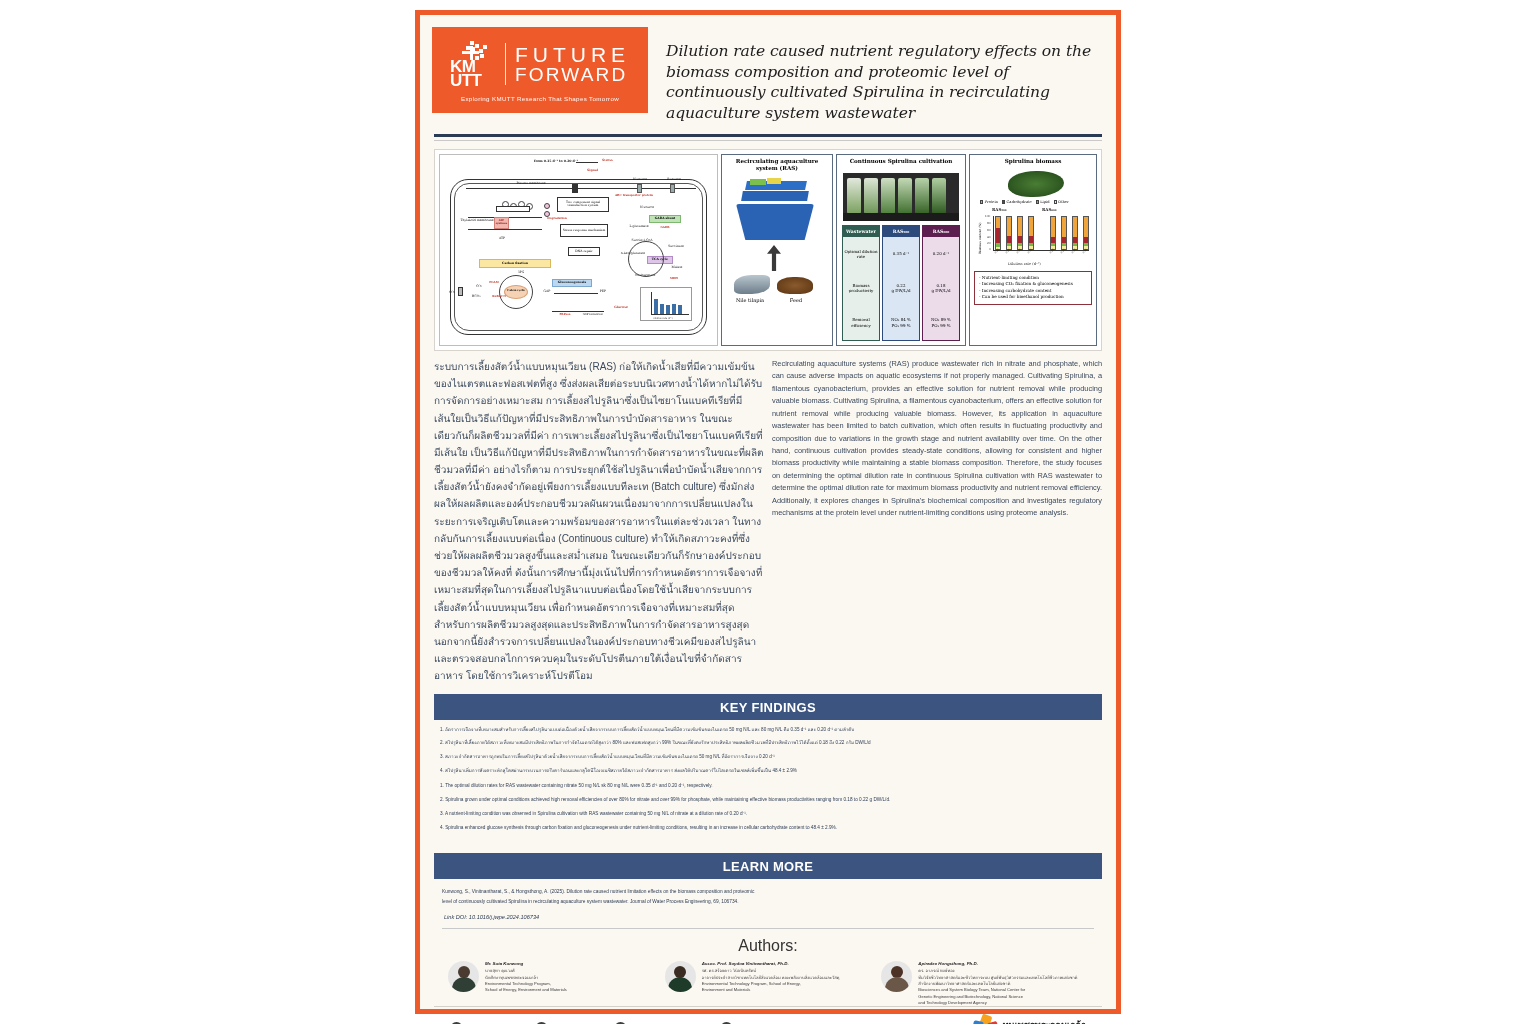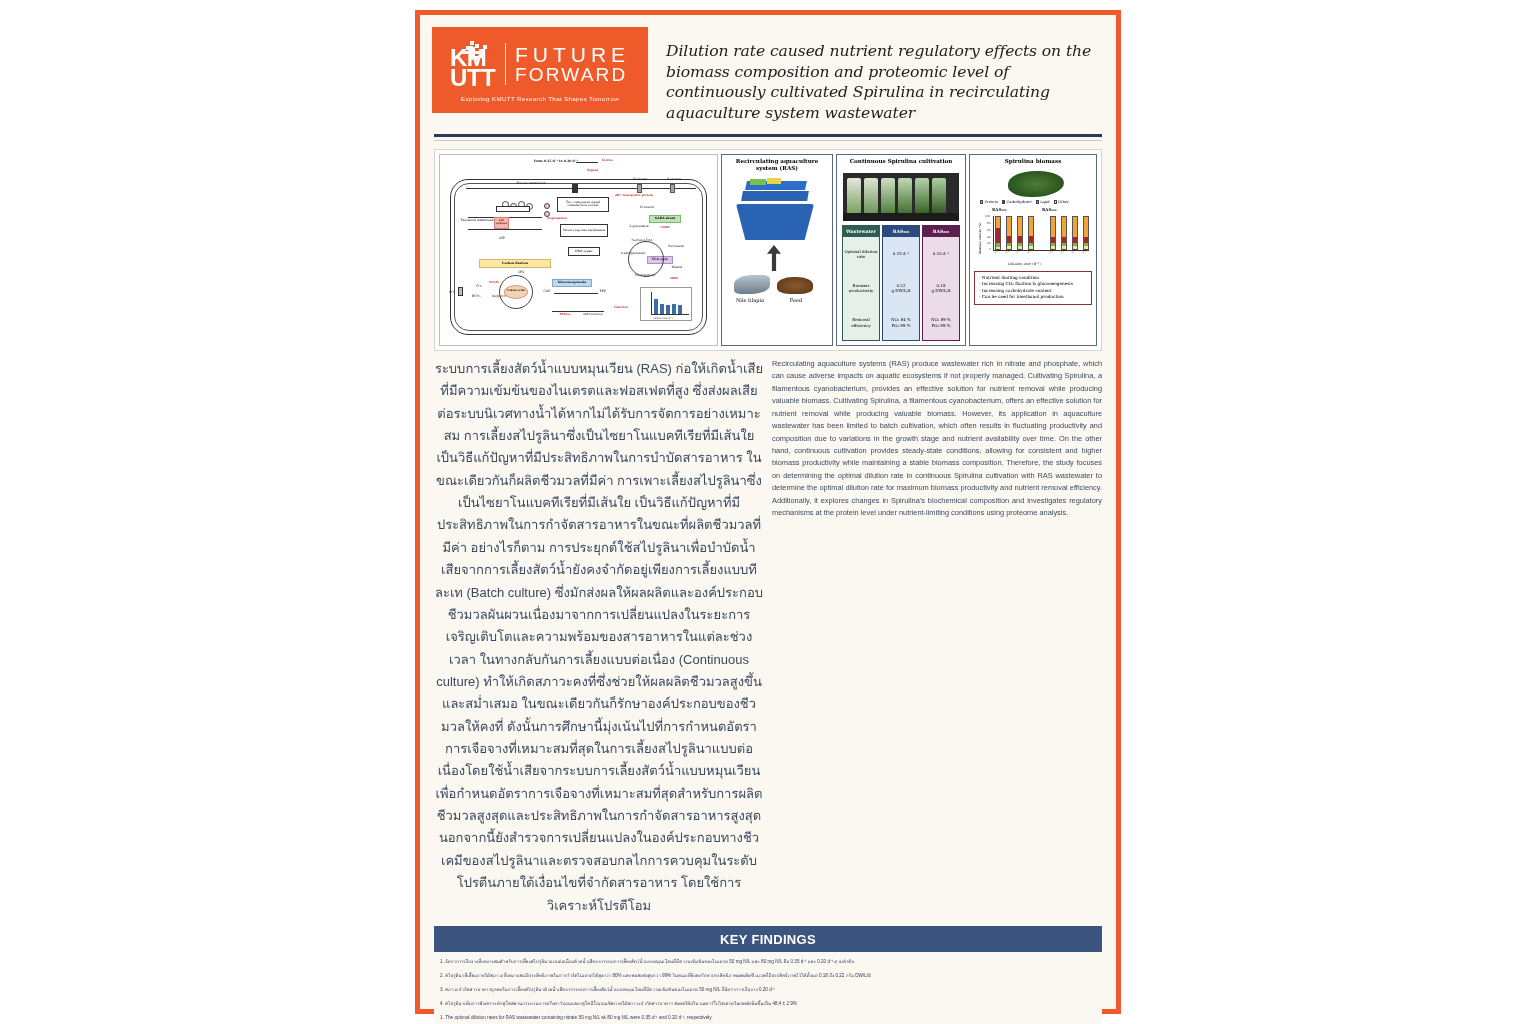--- a/index.html
+++ b/index.html
@@ -19,21 +19,21 @@
   
   .header { display: flex; align-items: flex-start; padding: 12px 14px 6px 12px; background:#fbf7f1; }
   .logo-box {
     width: 216px; height: 86px; background: #ef5a2b;
     display: flex; flex-direction: column; align-items: center; justify-content: center;
     color: #fff; position: relative; flex: none;
   }
   .logo-row { display: flex; align-items: center; gap: 9px; margin-top: 2px; }
   .kmutt-mark { position: relative; width: 46px; height: 46px; }
   .kmutt-mark .kmtxt {
-    position: absolute; left: 0; bottom: -1px; font-size: 24px; font-weight: 700;
+    position: absolute; left: 0; bottom: -1px; font-size: 17px; font-weight: 700;
     line-height: 0.82; letter-spacing: -0.5px; text-align: left;
   }
   .pix { position: absolute; background: #fff; width: 4px; height: 4px; }
   .divider-v { width: 1px; height: 42px; background: rgba(255,255,255,.85); }
   .ff { line-height: 1.0; text-align: left; }
   .ff .l1 { font-size: 21px; letter-spacing: 5px; font-weight: 400; }
   .ff .l2 { font-size: 19px; letter-spacing: 2.2px; font-weight: 300; }
   .tagline { font-size: 6.2px; letter-spacing: .35px; margin-top: 8px; opacity: .97; }
   .title {
     flex: 1; padding-left: 18px; padding-top: 14px;
@@ -98,21 +98,21 @@
   .axis { position:absolute; background:#333; }
   .bar { position:absolute; width:6px; display:flex; flex-direction:column-reverse; border:0.4px solid #555; }
   .seg { width:100%; }
   .tick-lbl { position:absolute; font-size:2.8px; font-family:"DejaVu Serif", serif; color:#222; }
   .ylab { position:absolute; font-size:3.2px; font-family:"DejaVu Serif", serif; transform:rotate(-90deg); transform-origin:left top; white-space:nowrap; }
   .findbox { position:absolute; border:1px solid #8e2f3a; background:#fff; padding:3px 4px; font-family:"DejaVu Serif", serif; font-size:4.2px; line-height:1.55; }
 
   
   .abstract { display:flex; gap:8px; margin-top:7px; }
   .col { flex:1; }
-  .thai-text { font-size:13px; line-height:1.72; color:#3a4a5e; text-align:center; }
+  .thai-text { font-size:10px; line-height:1.72; color:#3a4a5e; text-align:left; }
   .eng-text { font-size:7.4px; line-height:1.68; color:#3a4a5e; text-align:justify; }
 
   
   .banner { background:#3b5580; color:#fff; text-align:center; font-weight:700; font-size:13px; letter-spacing:.3px; padding:6px 0 5px; margin-top:9px; }
   .findings-body { background:#fbf7f1; padding:7px 6px 6px 6px; }
   .finding { font-size:4.6px; line-height:1.5; color:#2d3d55; margin-bottom:7px; }
   .finding.en { font-size:4.7px; }
   .learn-body { background:#fbf7f1; padding:8px 8px 2px 8px; }
   .cite { font-size:4.8px; line-height:2.0; color:#2d3d55; }
   .doi { font-size:5.6px; font-style:italic; color:#2d3d55; margin-top:8px; padding-left:2px; }

